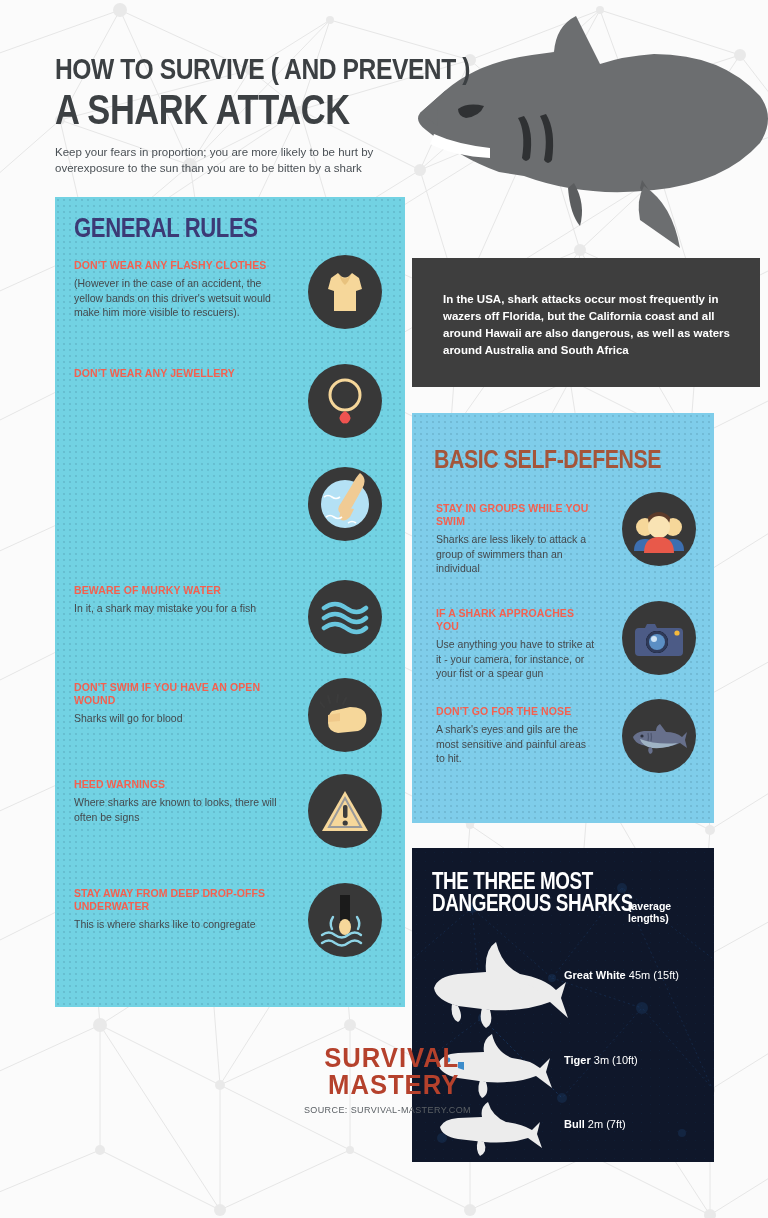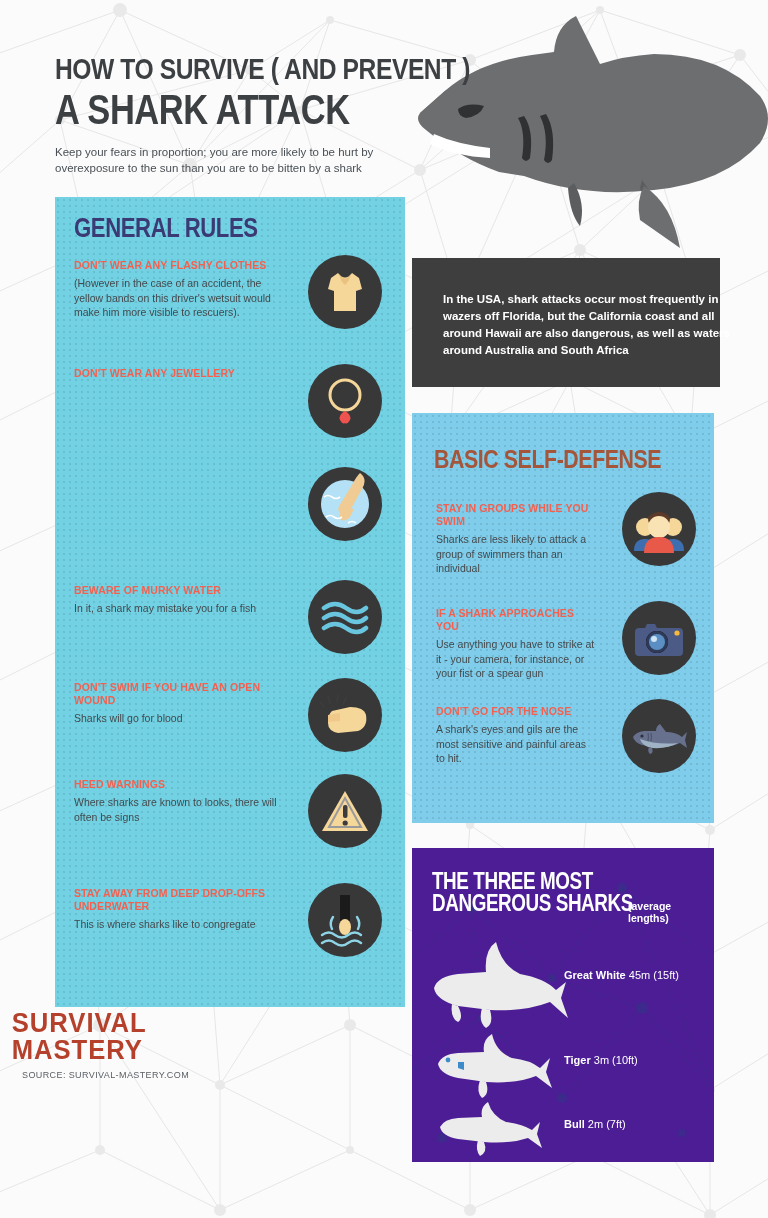--- a/index.html
+++ b/index.html
@@ -62,21 +62,21 @@
   }
   .icon-circle {
     position:absolute; right:2px; top:0;
     width:74px; height:74px; border-radius:50%;
     background:#383838;
     display:flex; align-items:center; justify-content:center;
   }
 
   
   #usa-box {
-    left:412px; top:258px; width:308px; height:129px;
+    left:412px; top:258px; width:348px; height:129px;
     background:#3e3e3e;
   }
   #usa-text {
     position:absolute; left:31px; top:33px; width:300px;
     color:#ffffff; font-size:11.5px; font-weight:bold; line-height:17px;
   }
 
   
   #defense-panel {
     left:412px; top:413px; width:302px; height:410px;
@@ -85,40 +85,40 @@
   #defense-title {
     position:absolute; left:22px; top:31px;
     font-size:26px; color:#a4553a;
   }
   .drule { position:absolute; left:24px; width:260px; }
   .drule-text { width:160px; }
 
   
   #sharks-panel {
     left:412px; top:848px; width:302px; height:314px;
-    background:#4c1d95;
+    background:#0f172a;
   }
   .dots-blue { position:absolute; inset:0;
     background-image:radial-gradient(rgba(18,50,90,.22) 0.8px, transparent 0.9px);
     background-size:9px 9px; pointer-events:none; }
   #sharks-title {
     position:absolute; left:20px; top:20px; color:#ffffff; font-size:23px;
   }
   #sharks-title2 { position:absolute; left:20px; top:42px; color:#ffffff; font-size:23px; }
   #sharks-subtitle {
     position:absolute; left:216px; top:52px; color:#ffffff;
     font-size:10.5px; font-weight:bold;
   }
   .shark-row { position:absolute; left:0; width:302px; }
   .shark-label { position:absolute; color:#ffffff; font-size:11px; }
   .shark-label b { font-weight:bold; }
   .shark-label span { font-weight:normal; }
 
   
-  #footer { position:absolute; left:0; top:1008px; width:471px; text-align:left; z-index:3; }
+  #footer { position:absolute; left:0; top:1043px; width:471px; text-align:right; z-index:3; }
   #logo1 { font-size:27px; color:#b5412c; letter-spacing:1px;
     font-family:"Liberation Sans Narrow","Liberation Sans",sans-serif; font-weight:bold;
     transform:scaleX(0.95); }
   #logo2 { font-size:27px; color:#b5412c; letter-spacing:1px; margin-top:-4px;
     font-family:"Liberation Sans Narrow","Liberation Sans",sans-serif; font-weight:bold;
     transform:scaleX(0.95); }
   #source { margin-top:4px; font-size:9px; color:#5b6065; letter-spacing:0.4px;padding-left:22px; }
 </style>
 </head>
 <body>

